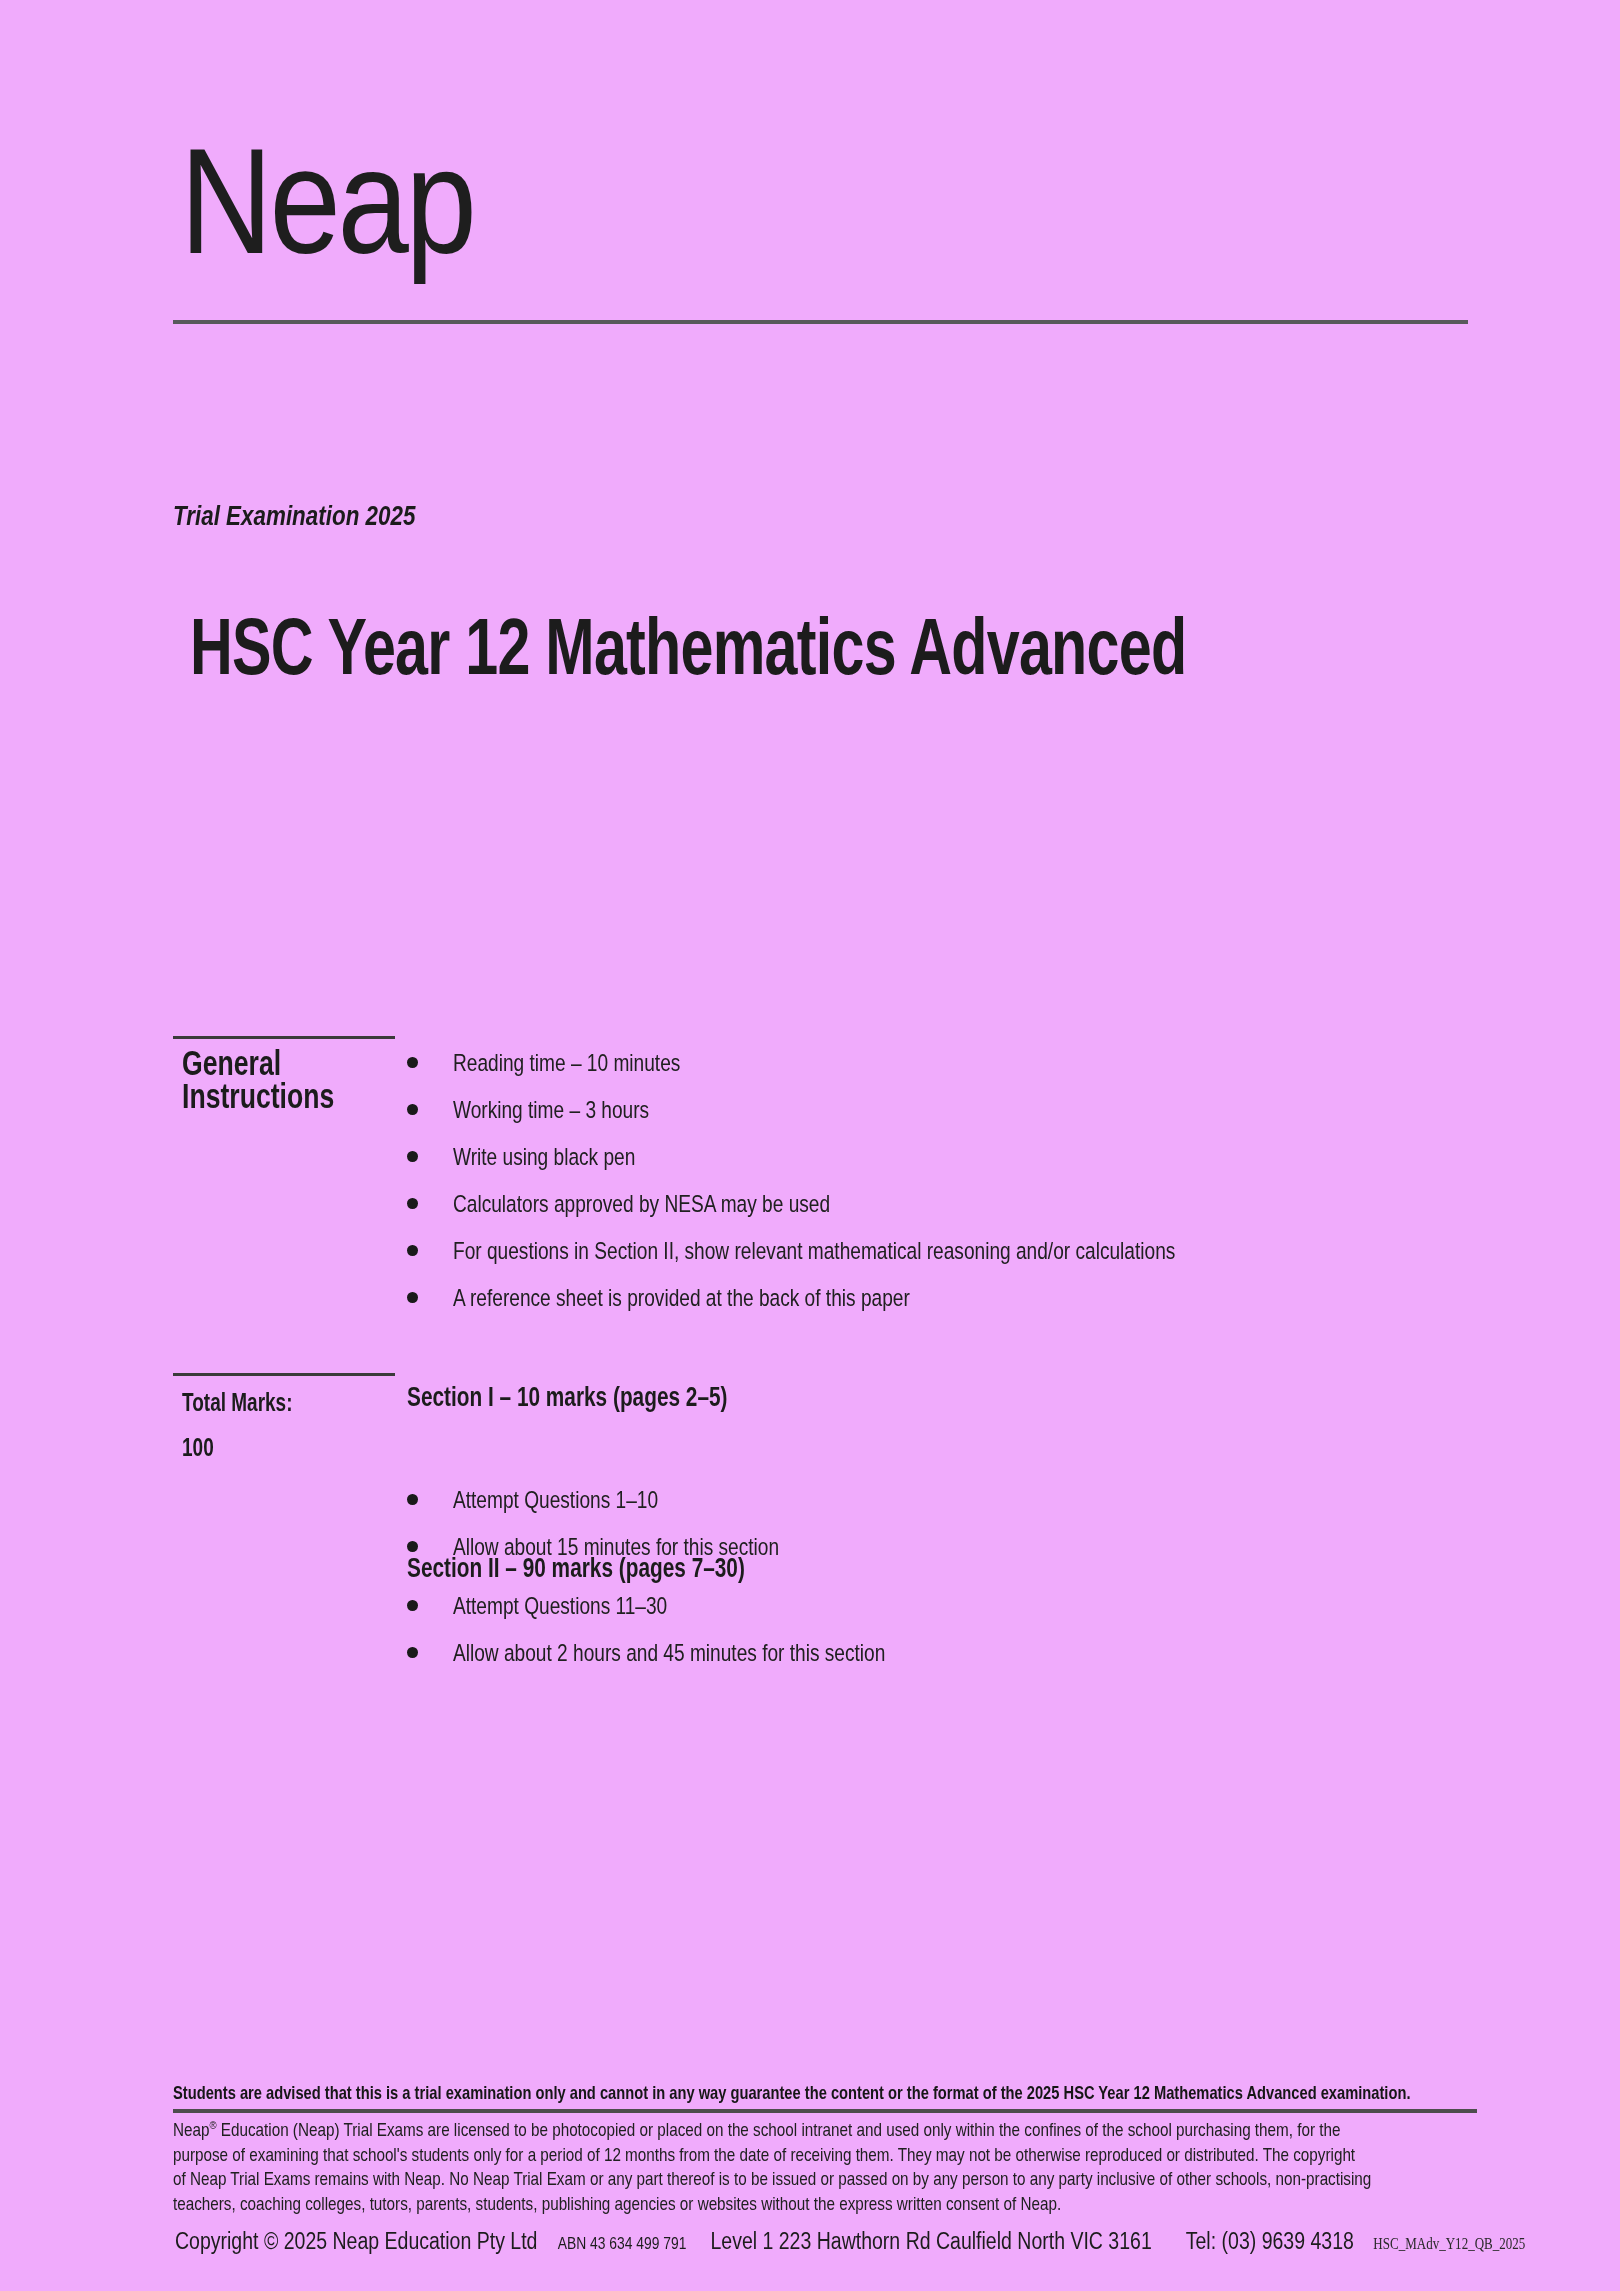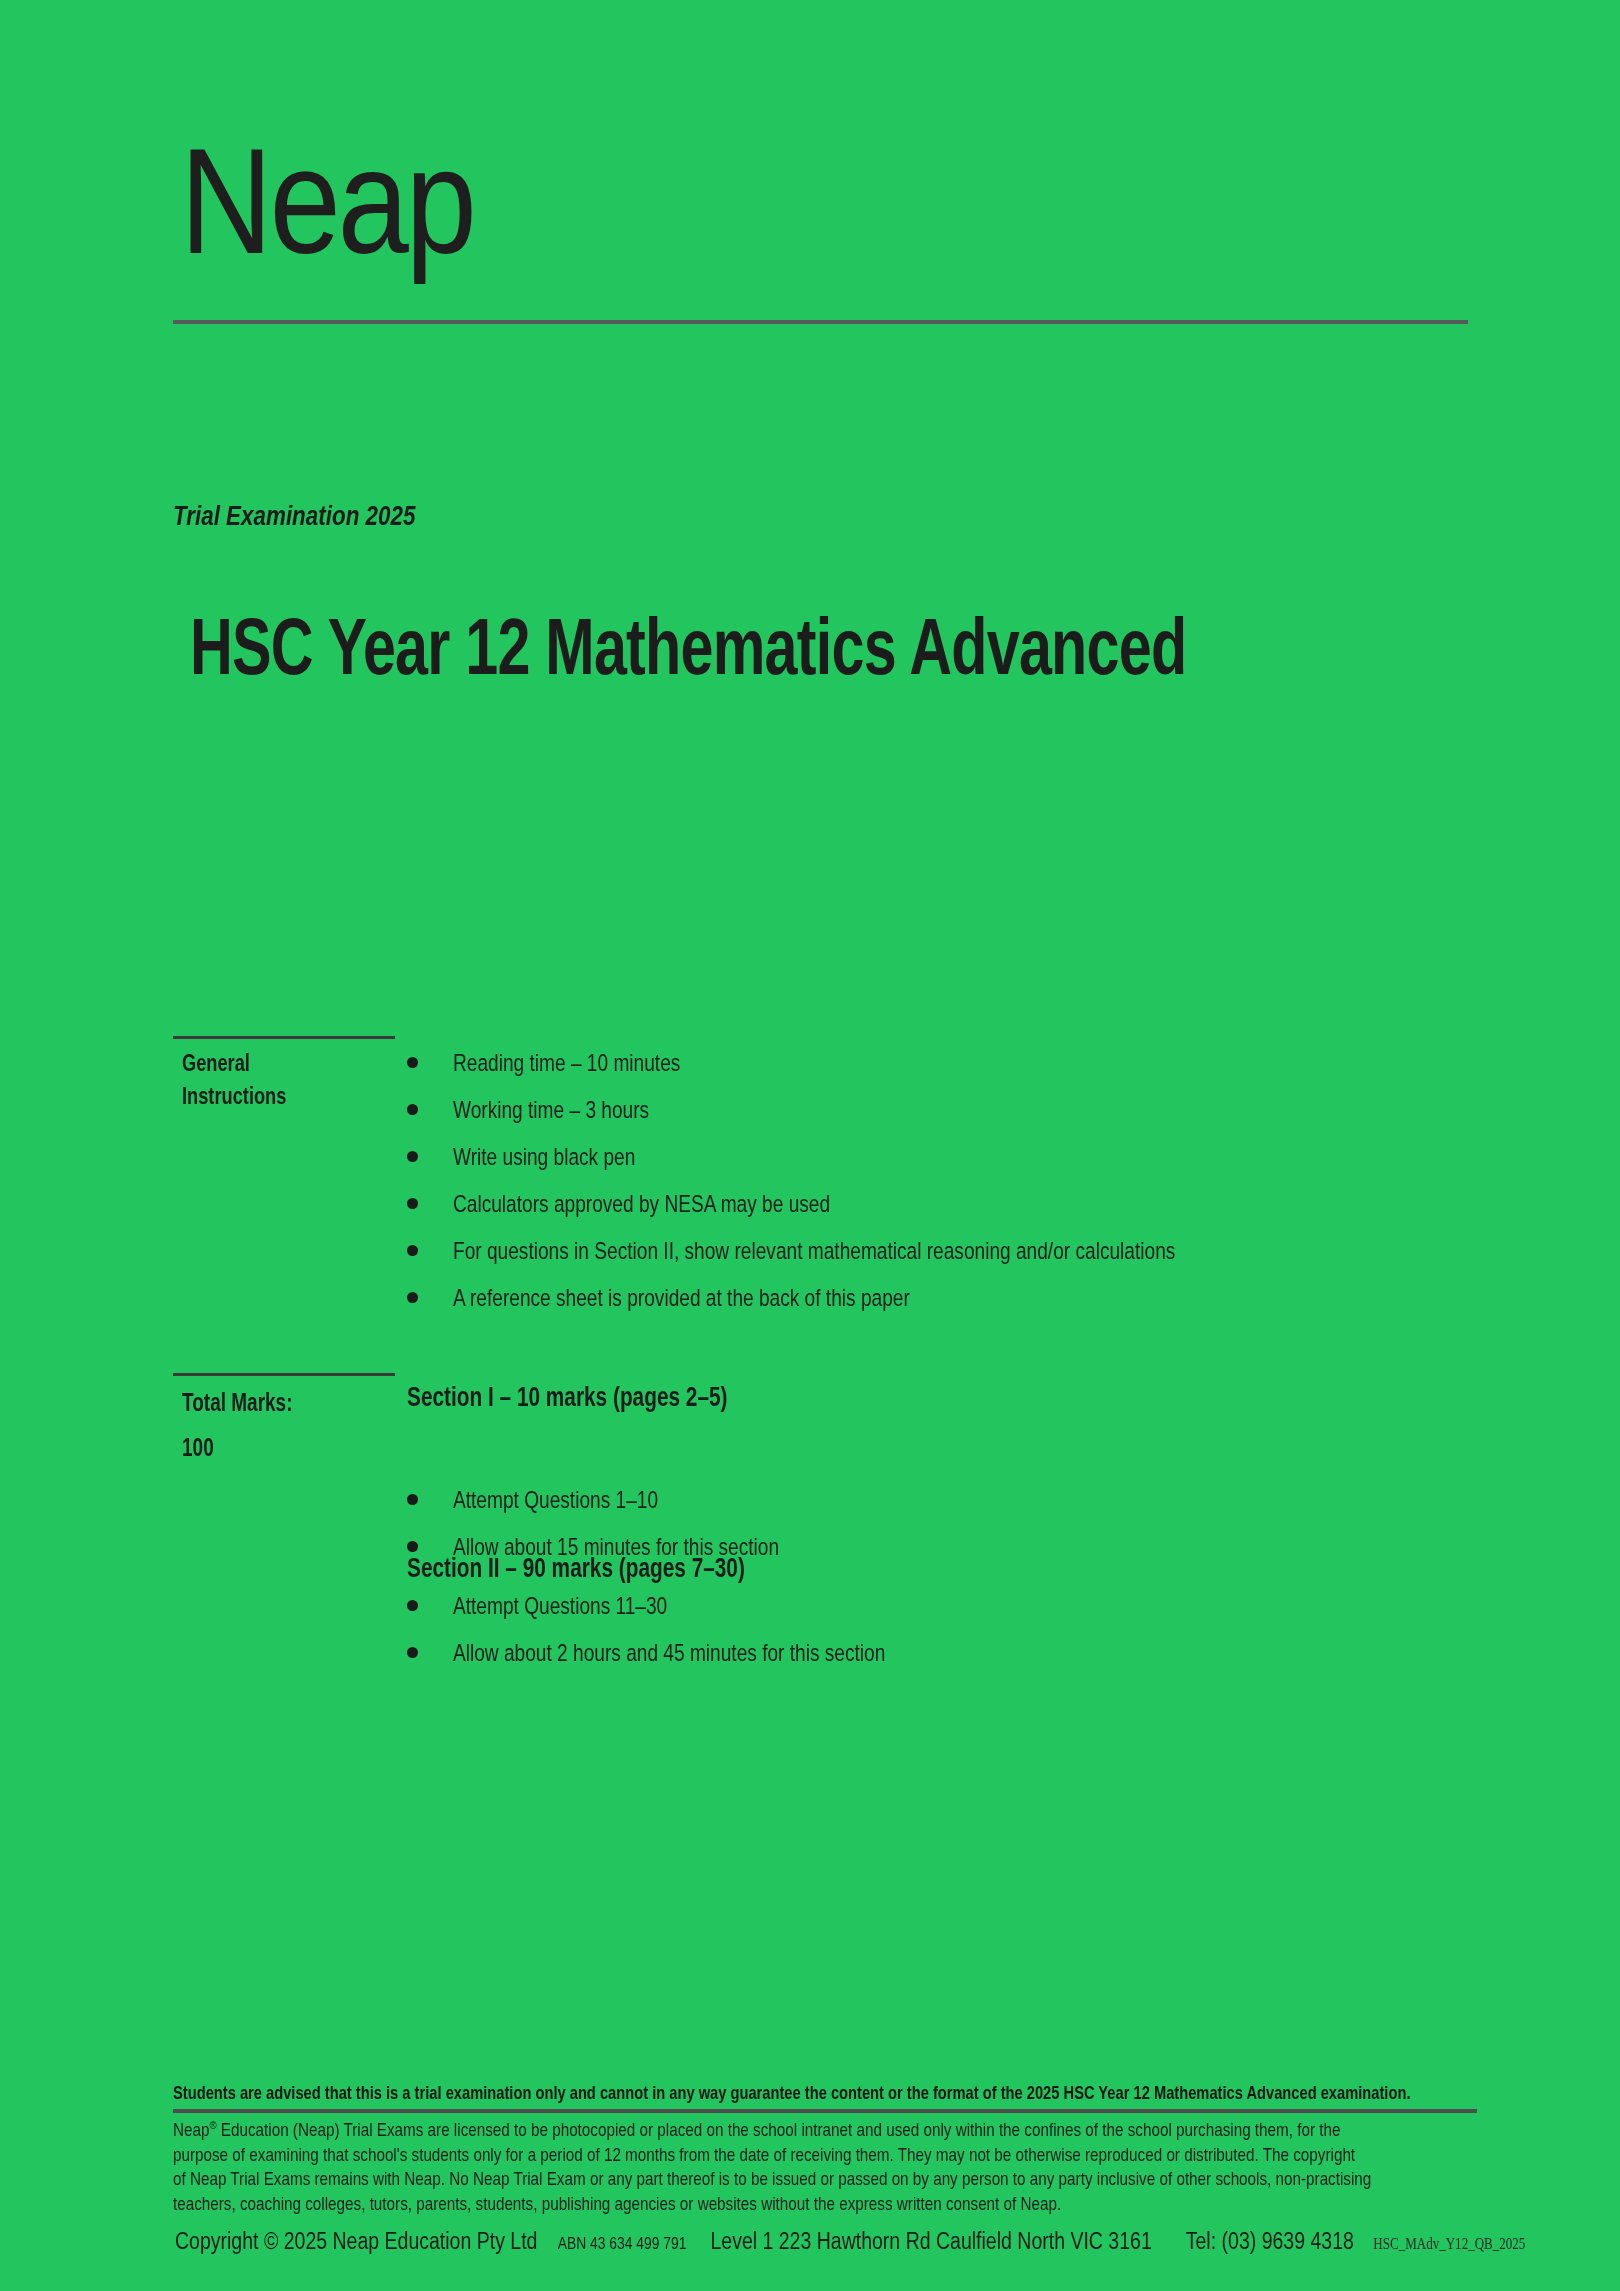--- a/index.html
+++ b/index.html
@@ -1,20 +1,20 @@
 <!DOCTYPE html>
 <html><head>
 <meta charset="utf-8">
 <style>
   * { margin:0; padding:0; box-sizing:border-box; }
   html,body { background:#ffffff; }
   #page {
     position:relative;
     width:1620px; height:2292px;
-    background:#22c55e;
+    background:#f0abfc;
     font-family:"Liberation Sans", sans-serif;
     color:#1c1c1c;
     overflow:hidden;
   }
   .abs { position:absolute; }
   .nowrap { white-space:nowrap; }
   
   .cond { display:inline-block; transform-origin:0 50%; white-space:nowrap; }
   .blockcond { transform-origin:0 0; }
   .sx74 { transform:scaleX(.74); }
@@ -33,21 +33,21 @@
   .rule { background:#58595b; }
   .rule-top { left:173px; top:320px; width:1295px; height:3.9px; }
   .rule-short { width:222px; height:2.9px; background:#3a3a3a; }
   .rule-general { left:173px; top:1036px; }
   .rule-total { left:173px; top:1373px; }
   .rule-footer { left:173px; top:2109px; width:1304px; height:3.9px; background:#4d4d4d; }
 
   .subtitle { left:173px; top:502px; font-size:28px; line-height:1; font-weight:700;font-style:italic; }
   .title    { left:190px; top:607px; font-size:80px; line-height:1; font-weight:700; letter-spacing:-1px; }
 
-  .side-label { font-size:24px; font-weight:700; line-height:33px; }
+  .side-label { font-size:35px; font-weight:700; line-height:33px; }
   .side-label-general { left:182px; top:1046px; }
   .side-label-total   { left:182px; top:1380px; font-size:25px; line-height:45px; }
 
   .blist { left:407px; }
   .blist .row { display:flex; align-items:center; height:47px;text-align:right; }
   .dot { width:10.8px; height:10.8px; border-radius:50%; background:#1a1a1a; flex:0 0 auto; margin-right:35px; }
   .btext { font-size:24.5px; font-weight:400; color:#202020; }
 
   .sec-heading { left:407px; font-size:27.4px; font-weight:700; line-height:1; }
   .sec1-heading { top:1383px; }

